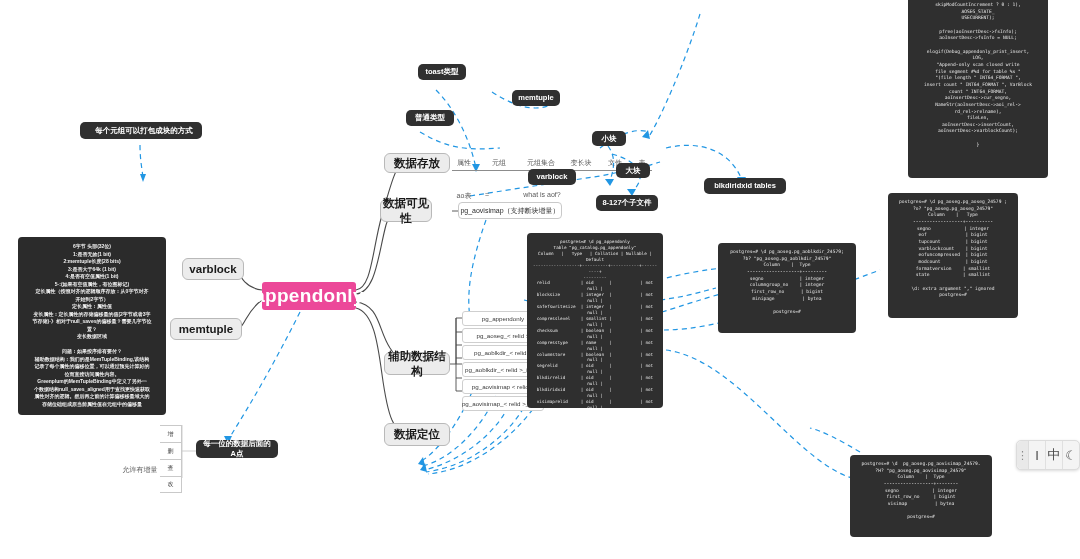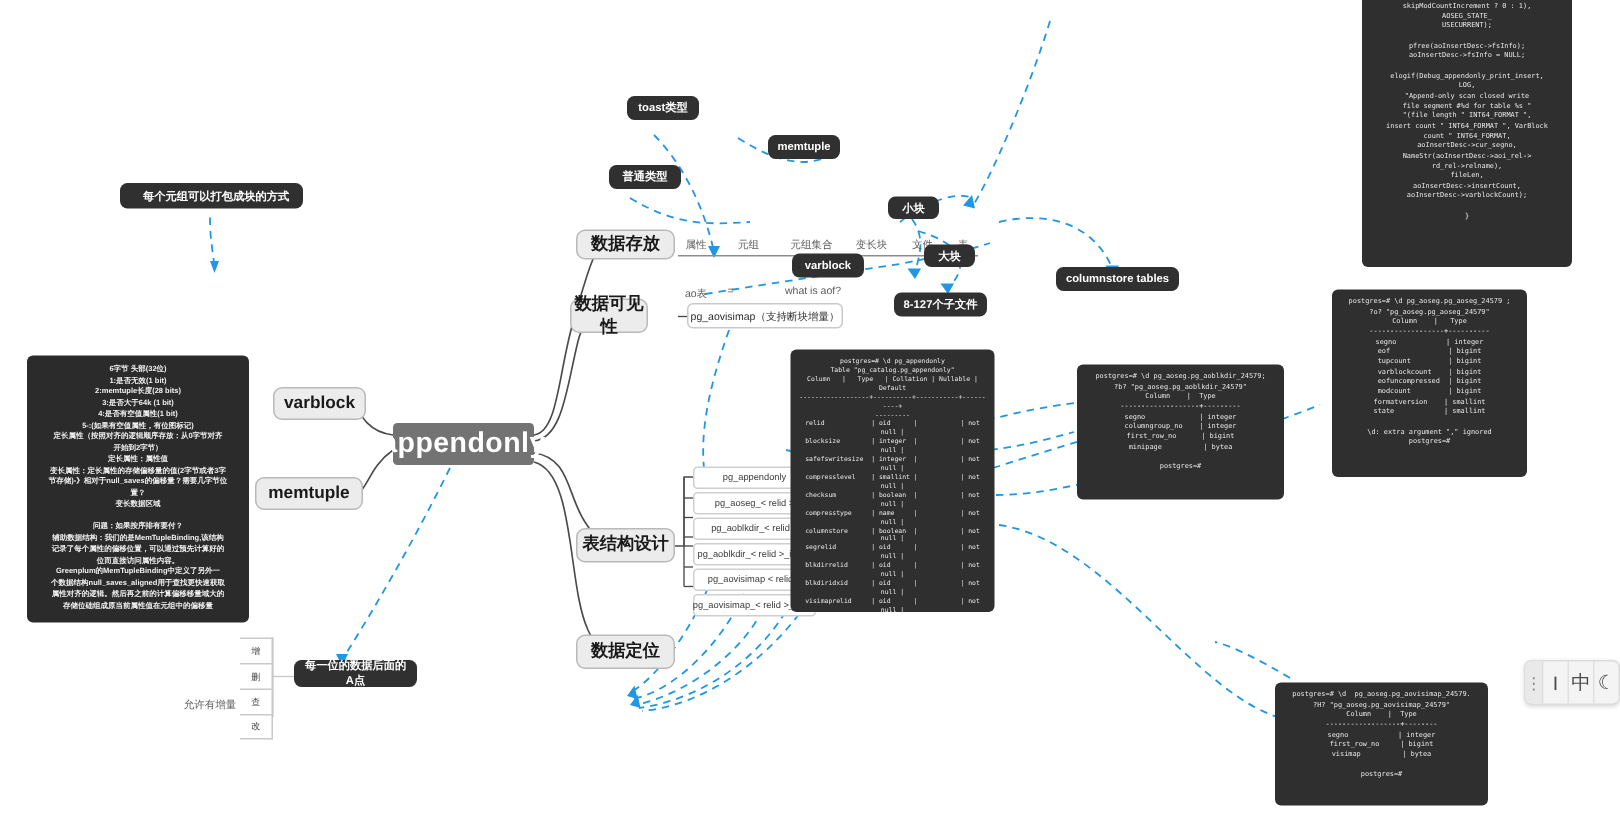--- a/index.html
+++ b/index.html
@@ -10,21 +10,21 @@
     overflow:hidden;
     position:relative;
   }
   #canvas{position:absolute;left:0;top:0;width:1080px;height:559px;}
   svg.links{position:absolute;left:0;top:0;width:1080px;height:559px;pointer-events:none;}
 
   
   .node{position:absolute;box-sizing:border-box;}
 
   .root-node{
-    background:#737373;color:#ffffff;
+    background:#ec4899;color:#ffffff;
     border-radius:3px;
     font-size:19px;font-weight:bold;
     display:flex;align-items:center;justify-content:center;
     letter-spacing:.3px;
     text-align:right;
   }
 
   .gray-node{
     background:#ececec;border:1px solid #b9b9b9;border-radius:6px;
     color:#1a1a1a;font-size:11.5px;font-weight:bold;
@@ -200,21 +200,21 @@
     <span>memtuple</span>
   </div>
 
   <div class="node gray-node" style="left:384px;top:153px;width:66px;height:20px;">
     <span>数据存放</span>
   </div>
   <div class="node gray-node" style="left:380px;top:199px;width:52px;height:23px;">
     <span>数据可见性</span>
   </div>
   <div class="node gray-node" style="left:384px;top:352px;width:66px;height:23px;">
-    <span>表结构设计</span>
+    <span>辅助数据结构</span>
   </div>
   <div class="node gray-node" style="left:384px;top:423px;width:66px;height:23px;">
     <span>数据定位</span>
   </div>
 
   <div class="axis-line" style="left:452px;top:170px;width:200px;"></div>
   <div class="bare-label" style="left:452px;top:158px;width:24px;">属性</div>
   <div class="bare-label" style="left:487px;top:158px;width:24px;">元组</div>
   <div class="bare-label" style="left:522px;top:158px;width:38px;">元组集合</div>
   <div class="bare-label" style="left:567px;top:158px;width:28px;">变长块</div>
@@ -236,21 +236,21 @@
   <div class="node dark-node" style="left:592px;top:131px;width:34px;height:15px;">
     <span>小块</span>
   </div>
   <div class="node dark-node" style="left:616px;top:163px;width:34px;height:15px;">
     <span>大块</span>
   </div>
   <div class="node dark-node" style="left:596px;top:195px;width:62px;height:16px;">
     <span>8-127个子文件</span>
   </div>
   <div class="node dark-node" style="left:704px;top:178px;width:82px;height:16px;">
-    <span>columnstore tables</span>
+    <span>blkdiridxid tables</span>
   </div>
   <div class="node dark-node" style="left:80px;top:122px;width:122px;height:17px;padding-left:12px;">
     <span>每个元组可以打包成块的方式</span>
   </div>
   <div class="node dark-node" style="left:196px;top:440px;width:82px;height:18px;">
     <span>每一位的数据后面的A点</span>
   </div>
 
   <div class="bare-label" style="left:452px;top:191px;width:24px;">ao表</div>
   <div class="bare-label" style="left:482px;top:191px;width:10px;">=</div>

